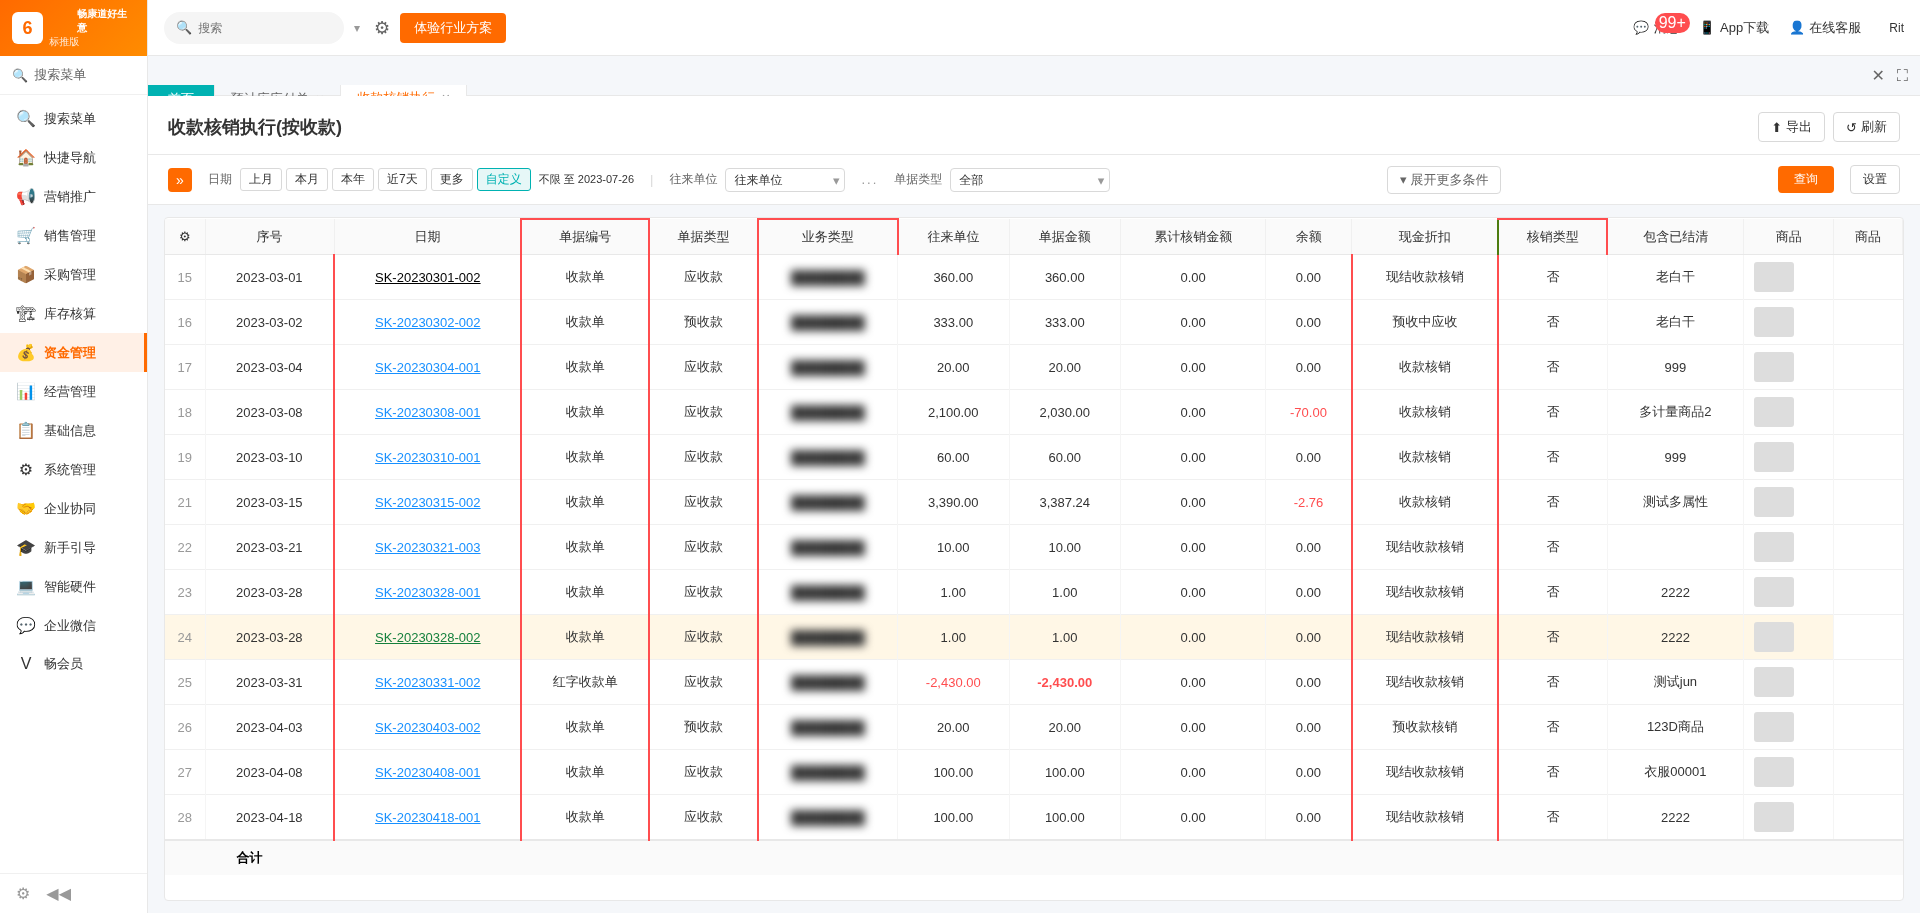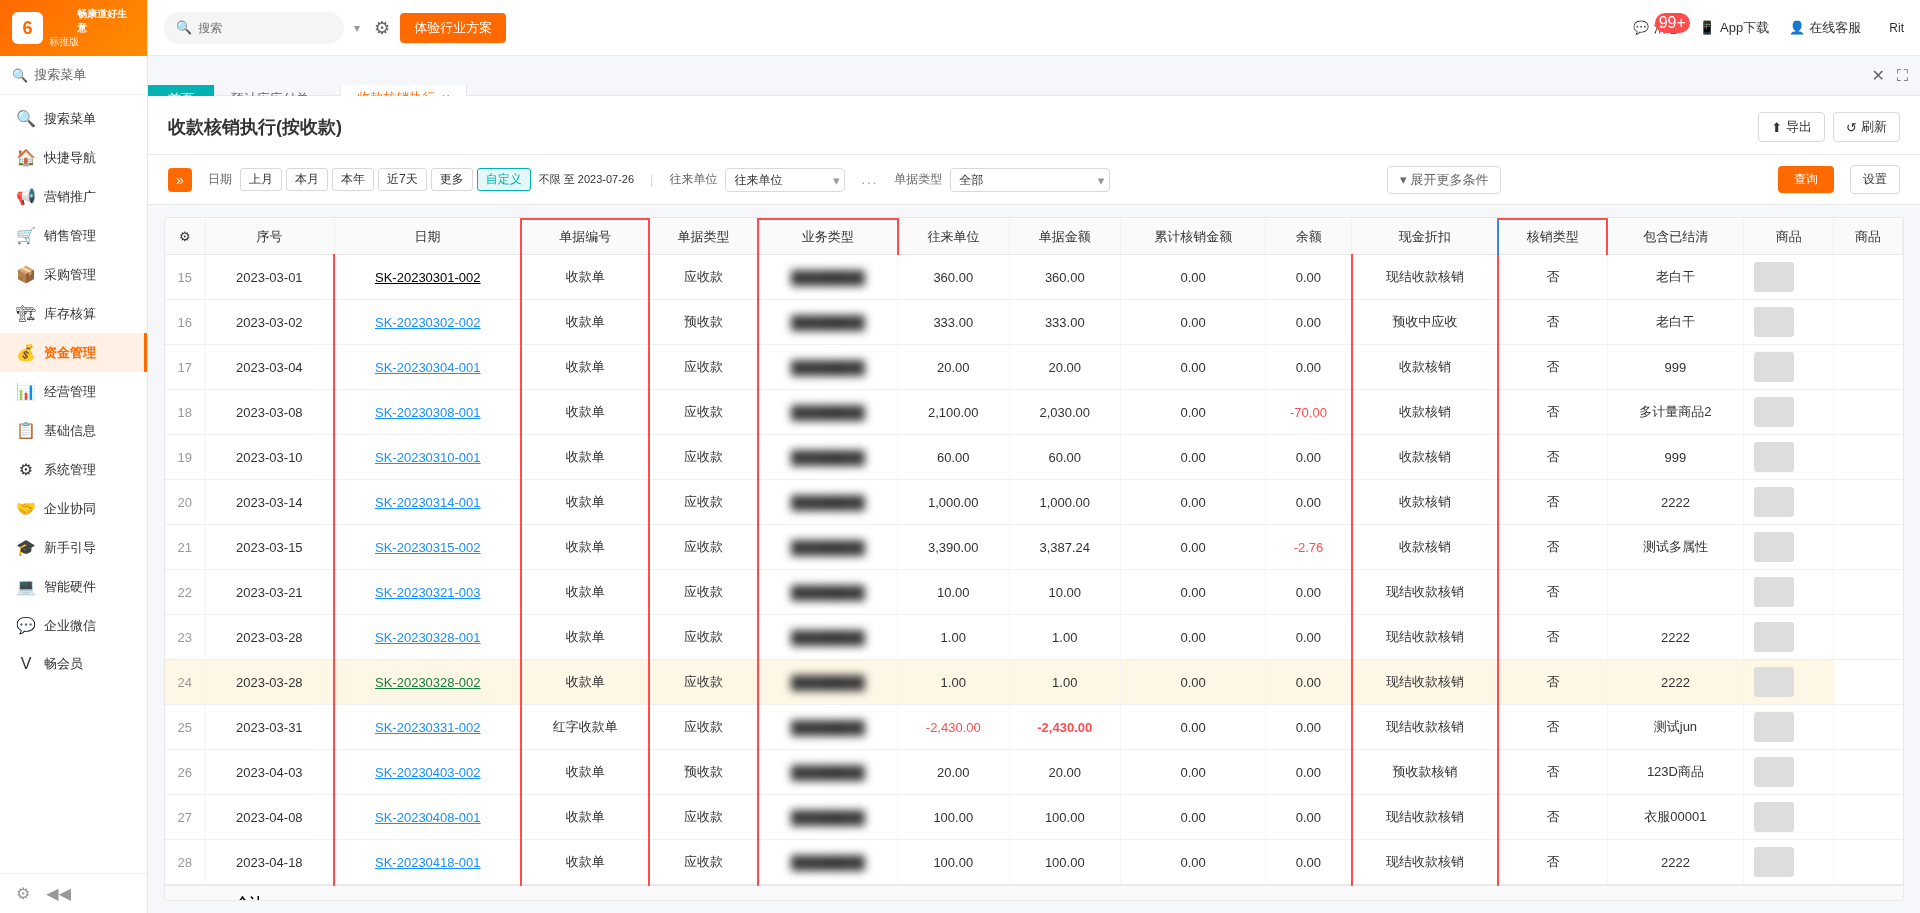--- a/index.html
+++ b/index.html
@@ -428,21 +428,21 @@
               <th>序号</th>
               <th>日期</th>
               <th style="border-left:2px solid #ff4d4f;border-right:2px solid #ff4d4f;border-top:2px solid #ff4d4f;">单据编号</th>
               <th>单据类型</th>
               <th style="border-left:2px solid #ff4d4f;border-right:2px solid #ff4d4f;border-top:2px solid #ff4d4f;">业务类型</th>
               <th>往来单位</th>
               <th>单据金额</th>
               <th>累计核销金额</th>
               <th>余额</th>
               <th>现金折扣</th>
-              <th style="border-left:2px solid #3b82f6;border-right:2px solid #ff4d4f;border-top:2px solid #ff4d4f;margin-left:12px;">核销类型</th>
+              <th style="border-left:2px solid #4d7c0f;border-right:2px solid #ff4d4f;border-top:2px solid #ff4d4f;margin-left:12px;">核销类型</th>
               <th>包含已结清</th>
               <th>商品</th>
               <th>商品</th>
             </tr>
           </thead>
           <tbody id="table-body">
               <tr>
     <td class="col-num">15</td>
     <td>2023-03-01</td>
     <td style="border-left:2px solid #ff4d4f;border-right:2px solid #ff4d4f;"><a style="color:#000000;cursor:pointer;text-decoration:underline;">SK-20230301-002</a></td>
@@ -521,38 +521,20 @@
     <td>收款单</td>
     <td style="border-left:2px solid #ff4d4f;border-right:2px solid #ff4d4f;">应收款</td>
     <td><span style="filter:blur(4px);">████████</span></td>
     <td class="">60.00</td>
     <td class="">60.00</td>
     <td>0.00</td>
     <td class="">0.00</td>
     <td style="border-left:2px solid #ff4d4f;border-right:2px solid #ff4d4f;">收款核销</td>
     <td>否</td>
     <td>999</td>
-    <td>
-                  <div style="width:40px;height:30px;background:#ddd;border-radius:3px;"></div>
-                </td>
-  </tr>
-              <tr>
-    <td class="col-num">20</td>
-    <td>2023-03-14</td>
-    <td style="border-left:2px solid #ff4d4f;border-right:2px solid #ff4d4f;"><a style="color:#1890ff;cursor:pointer;text-decoration:underline;">SK-20230314-001</a></td>
-    <td>收款单</td>
-    <td style="border-left:2px solid #ff4d4f;border-right:2px solid #ff4d4f;">应收款</td>
-    <td><span style="filter:blur(4px);">████████</span></td>
-    <td class="">1,000.00</td>
-    <td class="">1,000.00</td>
-    <td>0.00</td>
-    <td class="">0.00</td>
-    <td style="border-left:2px solid #ff4d4f;border-right:2px solid #ff4d4f;">收款核销</td>
-    <td>否</td>
-    <td>2222</td>
     <td>
                   <div style="width:40px;height:30px;background:#ddd;border-radius:3px;"></div>
                 </td>
   </tr>
               <tr>
     <td class="col-num">21</td>
     <td>2023-03-15</td>
     <td style="border-left:2px solid #ff4d4f;border-right:2px solid #ff4d4f;"><a style="color:#1890ff;cursor:pointer;text-decoration:underline;">SK-20230315-002</a></td>
     <td>收款单</td>
     <td style="border-left:2px solid #ff4d4f;border-right:2px solid #ff4d4f;">应收款</td>

